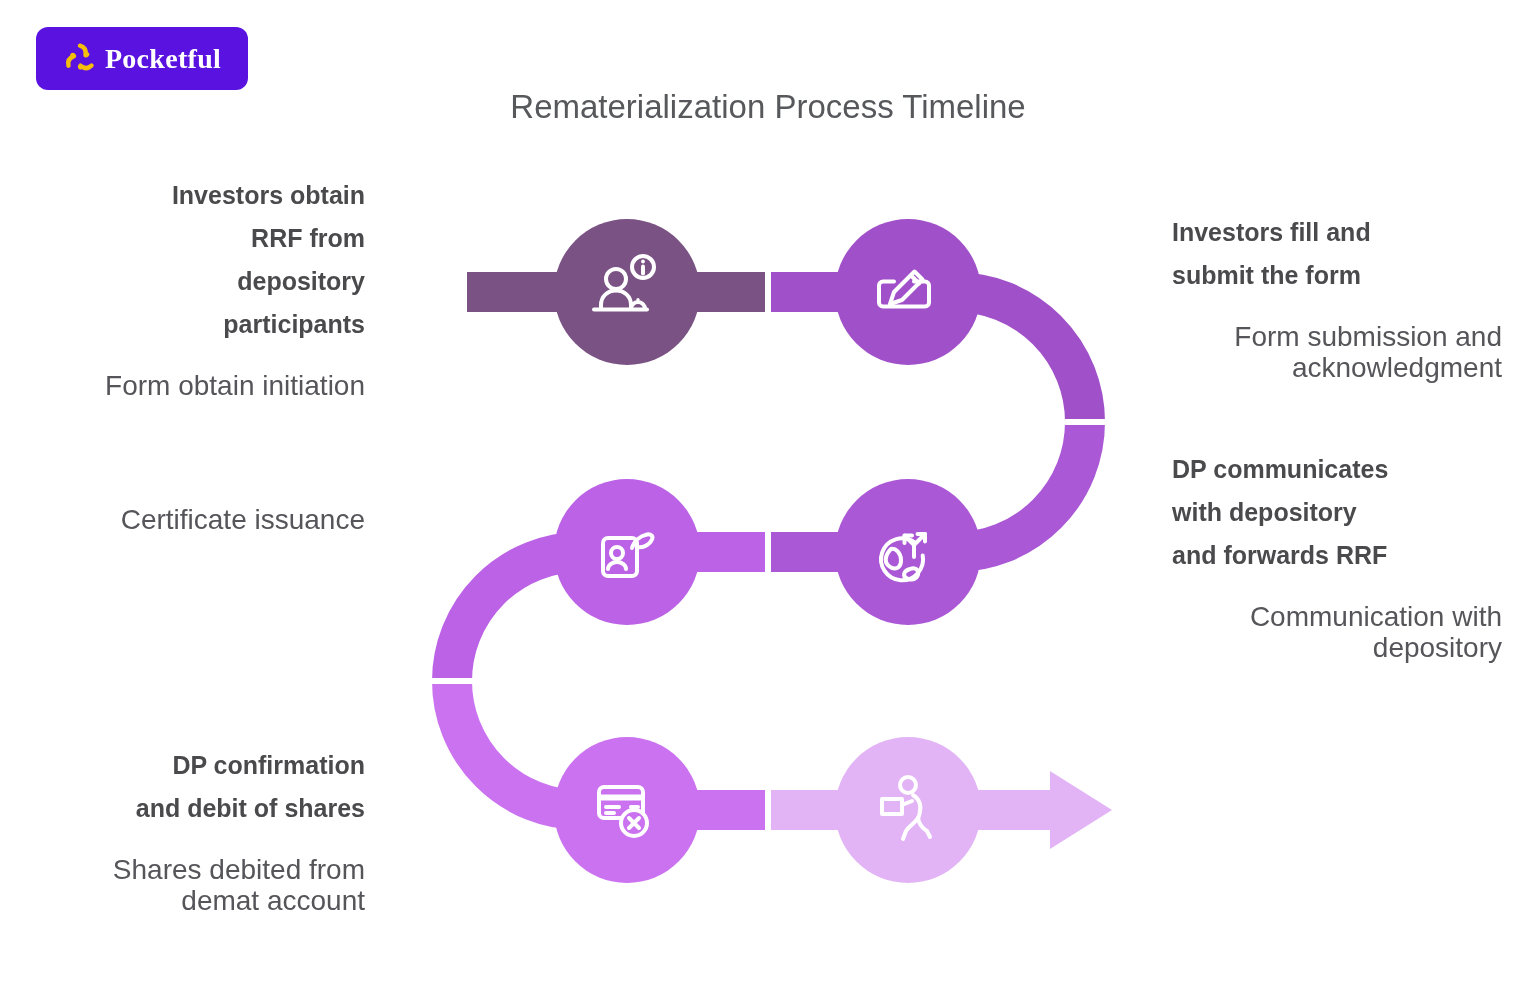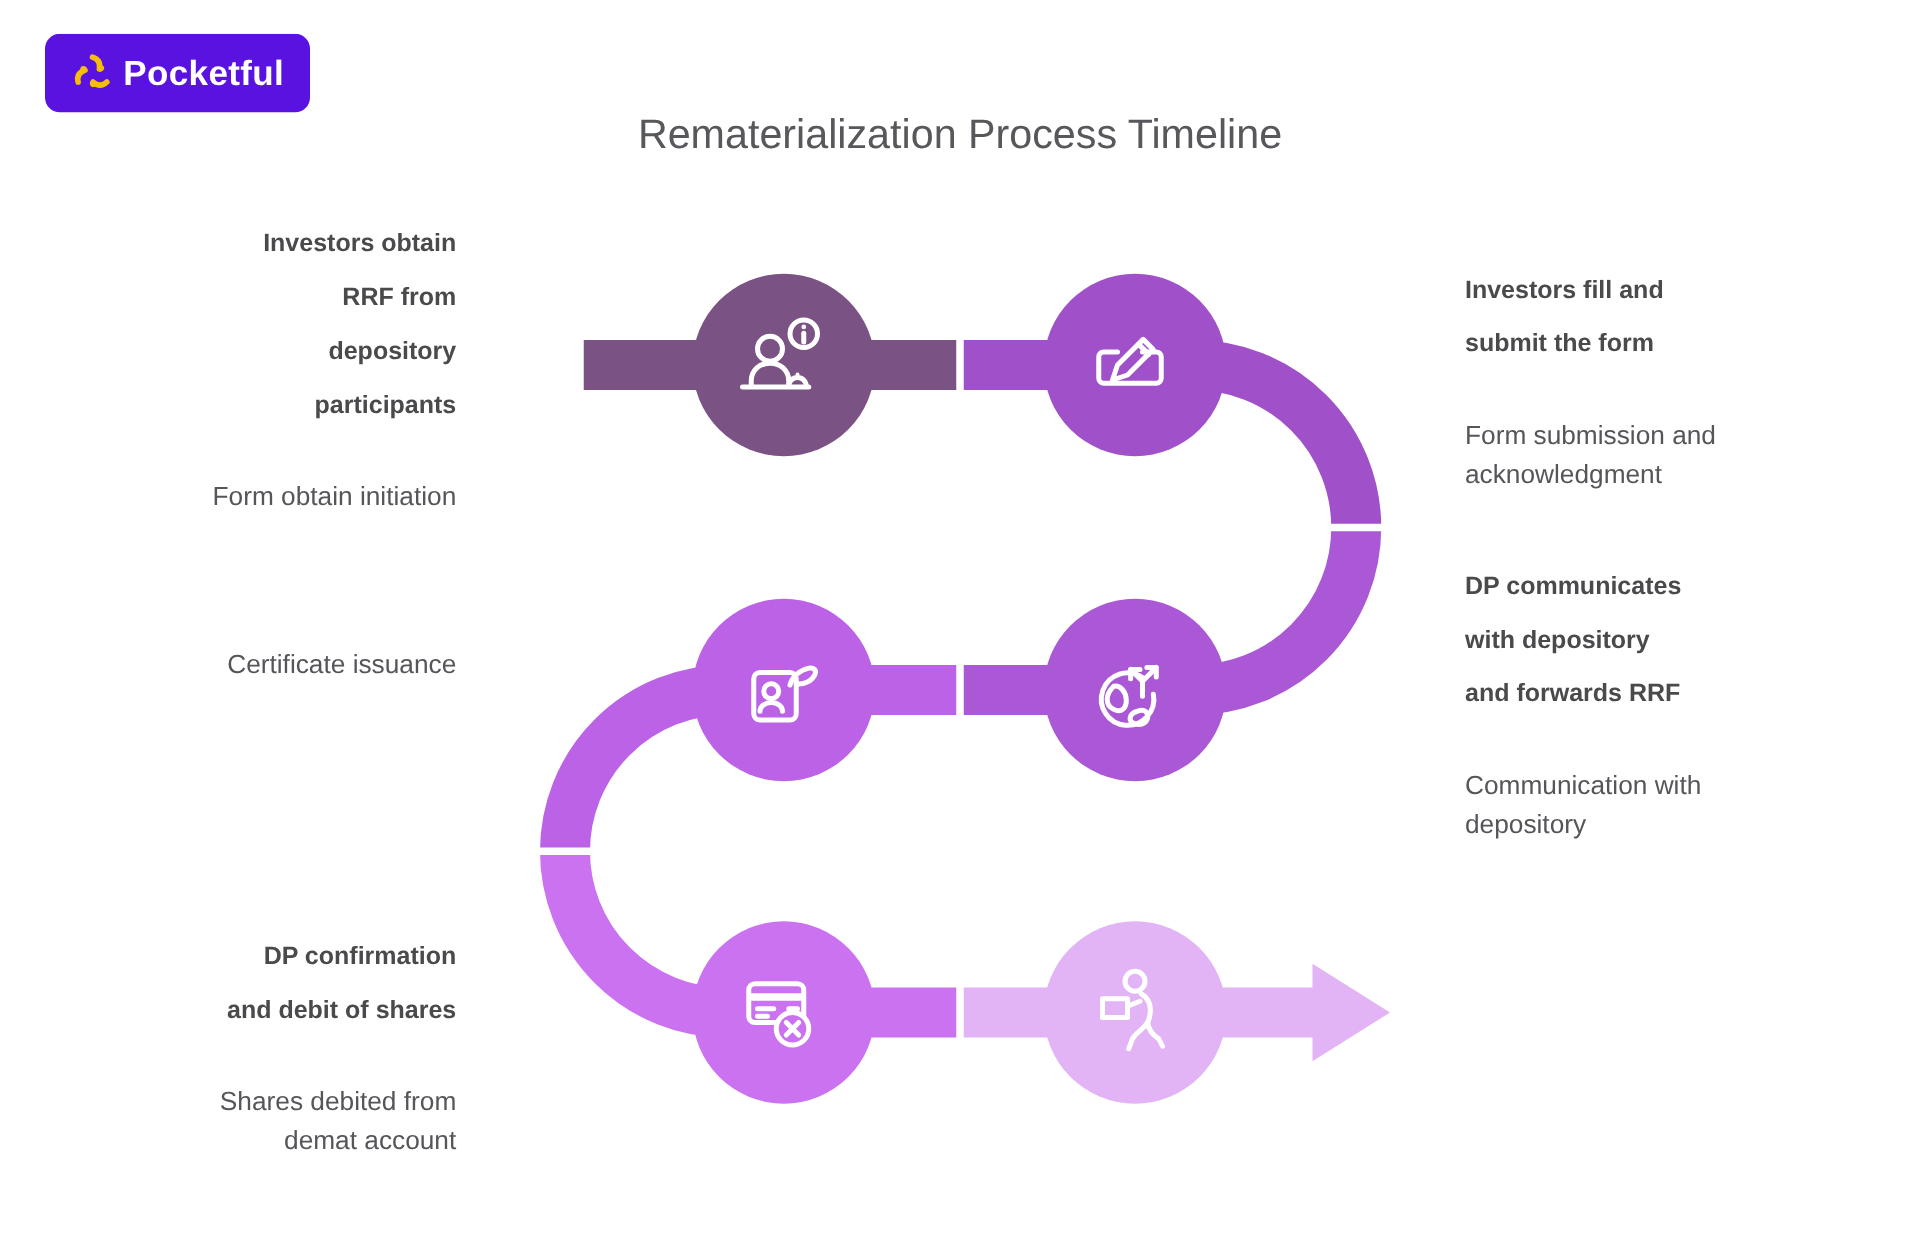--- a/index.html
+++ b/index.html
@@ -2,34 +2,34 @@
 <html><head>
 <meta charset="utf-8">
 <style>
   html,body { margin:0; padding:0; background:#ffffff; }
   body { font-family:"Liberation Sans", sans-serif; }
   .stage { position:relative; width:1536px; height:995px; background:#ffffff; overflow:hidden; }
 
   
   .logo { position:absolute; left:36px; top:27px; width:212px; height:63px; }
   .logo-bg { position:absolute; left:0; top:0; }
-  .logo-inner { position:absolute; inset:0; display:flex; align-items:center; justify-content:center; gap:8px; }
+  .logo-inner { position:absolute; inset:0; display:flex; align-items:center; justify-content:center; gap:8px;font-family:Liberation Serif, serif; }
   .logo-text { color:#ffffff; font-size:28px; font-weight:bold; letter-spacing:.3px; }
 
   
   .title { position:absolute; top:88px; left:0; width:100%; text-align:center;
            font-size:33px; color:#57585B; }
 
   
   .flow { position:absolute; left:0; top:0; }
 
   
   .step-label { position:absolute; }
-  .step-label .heading { font-size:20px; font-weight:bold; line-height:43px; color:#4A4A4D; white-space:pre-line; }
-  .step-label .sub { font-size:21px; line-height:31px; color:#55555A; white-space:pre-line; margin-top:36px; }
+  .step-label .heading { font-size:25px; font-weight:bold; line-height:43px; color:#4A4A4D; white-space:pre-line; }
+  .step-label .sub { font-size:28px; line-height:31px; color:#55555A; white-space:pre-line; margin-top:24px;text-align:right; }
   .col-left  { left:60px;  width:305px; text-align:right; }
   .col-right { left:1172px; width:330px; text-align:left; }
   .pos-l1 { top:174px; } .pos-l2 { top:480px; } .pos-l3 { top:744px; }
   .pos-r1 { top:211px; } .pos-r2 { top:448px; } .pos-r3 { top:717px; }
 </style>
 </head>
 <body>
 
 <div class="stage">
 

